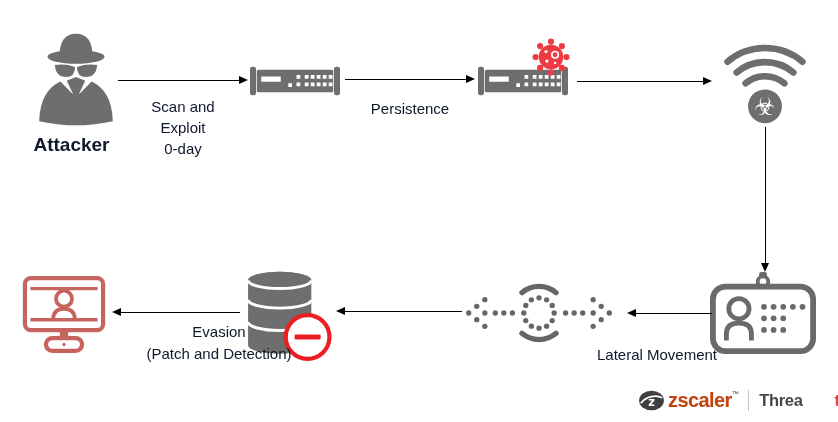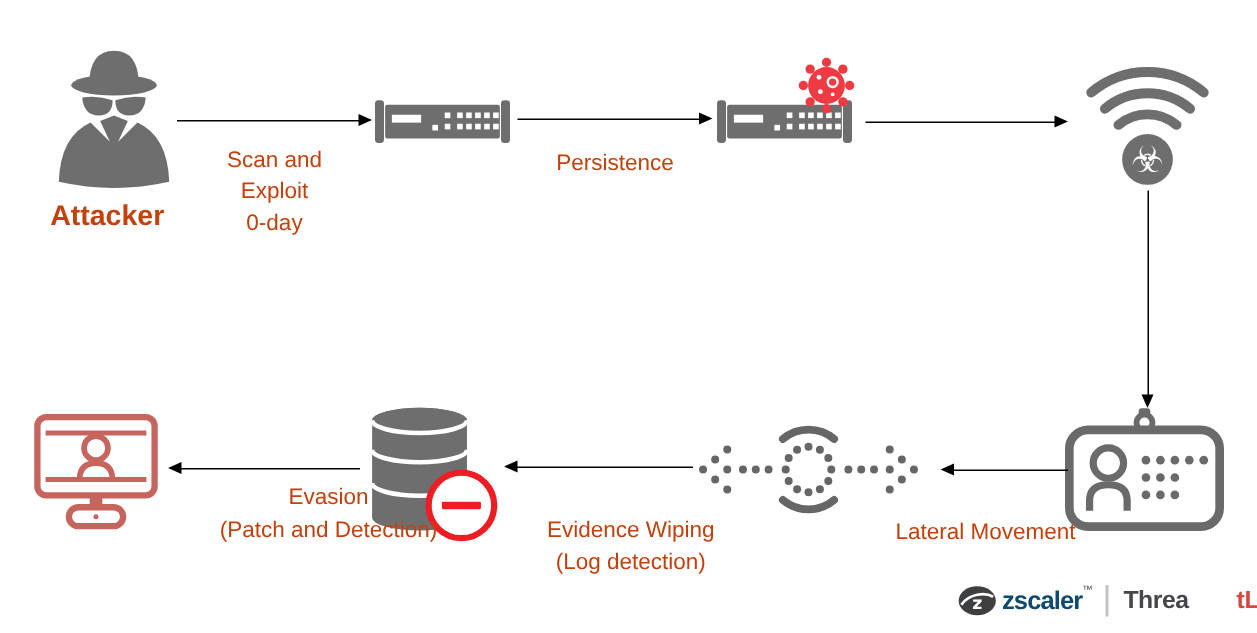--- a/index.html
+++ b/index.html
@@ -1,38 +1,38 @@
 <!DOCTYPE html>
 <html><head>
 <meta charset="utf-8">
 <style>
   html,body{margin:0;padding:0;background:#fff;}
   #canvas{
     position:relative;width:838px;height:422px;background:#ffffff;overflow:hidden;
     font-family:"Liberation Sans", sans-serif;color:#111;
   }
   .node{position:absolute;}
-  .lbl{position:absolute;font-size:15px;line-height:21px;text-align:center;color:#c2410c;}
+  .lbl{position:absolute;font-size:15px;line-height:21px;text-align:center;color:#0f172a;}
   .lbl-big{font-size:19px;line-height:22px;}
   
   .arrow{position:absolute;height:9px;}
   .arrow .shaft{position:absolute;top:4px;height:1.4px;background:#000;}
   .arrow-r .shaft{left:0;right:7px;}
   .arrow-l .shaft{left:7px;right:0;}
   .head-r{position:absolute;right:0;top:0;width:0;height:0;
     border-top:4.5px solid transparent;border-bottom:4.5px solid transparent;border-left:9px solid #000;}
   .head-l{position:absolute;left:0;top:0;width:0;height:0;
     border-top:4.5px solid transparent;border-bottom:4.5px solid transparent;border-right:9px solid #000;}
   .arrow-v{position:absolute;width:9px;}
   .arrow-v .vshaft{position:absolute;left:4px;top:0;bottom:7px;width:1.4px;background:#000;}
   .head-d{position:absolute;bottom:0;left:0;width:0;height:0;
     border-left:4.5px solid transparent;border-right:4.5px solid transparent;border-top:9px solid #000;}
   
   .logo-bar{position:absolute;left:638px;top:387px;height:27px;display:flex;align-items:center;}
-  .zs-text{font-weight:bold;font-size:17px;letter-spacing:-0.6px;color:#0c4a6e;margin-left:3px;}
+  .zs-text{font-weight:bold;font-size:20px;letter-spacing:-0.6px;color:#c2410c;margin-left:3px;}
   .zs-tm{font-size:7px;color:#3e3f41;align-self:flex-start;margin-top:3px;}
   .logo-divider{width:1.5px;height:21px;background:#c4c4c4;margin:0 10px 0 9px;}
   .tl-text{font-weight:bold;font-size:16.5px;letter-spacing:-0.3px;}
   .tl-dark{color:#45474a;}
   .tl-red{color:#d6473f;margin-left:32px;}
 </style>
 </head>
 <body>
 
 <div id="canvas">
@@ -228,24 +228,20 @@
           <circle cx="117" cy="37" r="2.8"></circle>
           <circle cx="108" cy="37" r="2.8"></circle>
       </g>
     </svg>
   </div>
 
   <div class="arrow arrow-l" style="left:336px;top:307px;width:126px;">
     <div class="shaft"></div>
     <div class="head-l"></div>
   </div>
-  <div class="lbl" style="left:348px;top:343px;width:145px;">
-    <div>Evidence Wiping</div>
-    <div>(Log detection)</div>
-  </div>
 
   <div class="node" style="left:244px;top:270px;width:90px;height:93px;">
     <svg viewBox="0 0 96 100" width="90" height="93">
       <path d="M4,11 A34,9 0 0 1 72,11 V81 A34,9 0 0 1 4,81 Z" fill="#6e6e6e"></path>
       <ellipse cx="38" cy="11" rx="34" ry="9" fill="#6e6e6e"></ellipse>
       <g fill="none" stroke="#ffffff" stroke-width="3.2">
         <path d="M4,11 A34,9 0 0 0 72,11"></path>
         <path d="M4,32 A34,9 0 0 0 72,32"></path>
         <path d="M4,56 A34,9 0 0 0 72,56"></path>
       </g>

